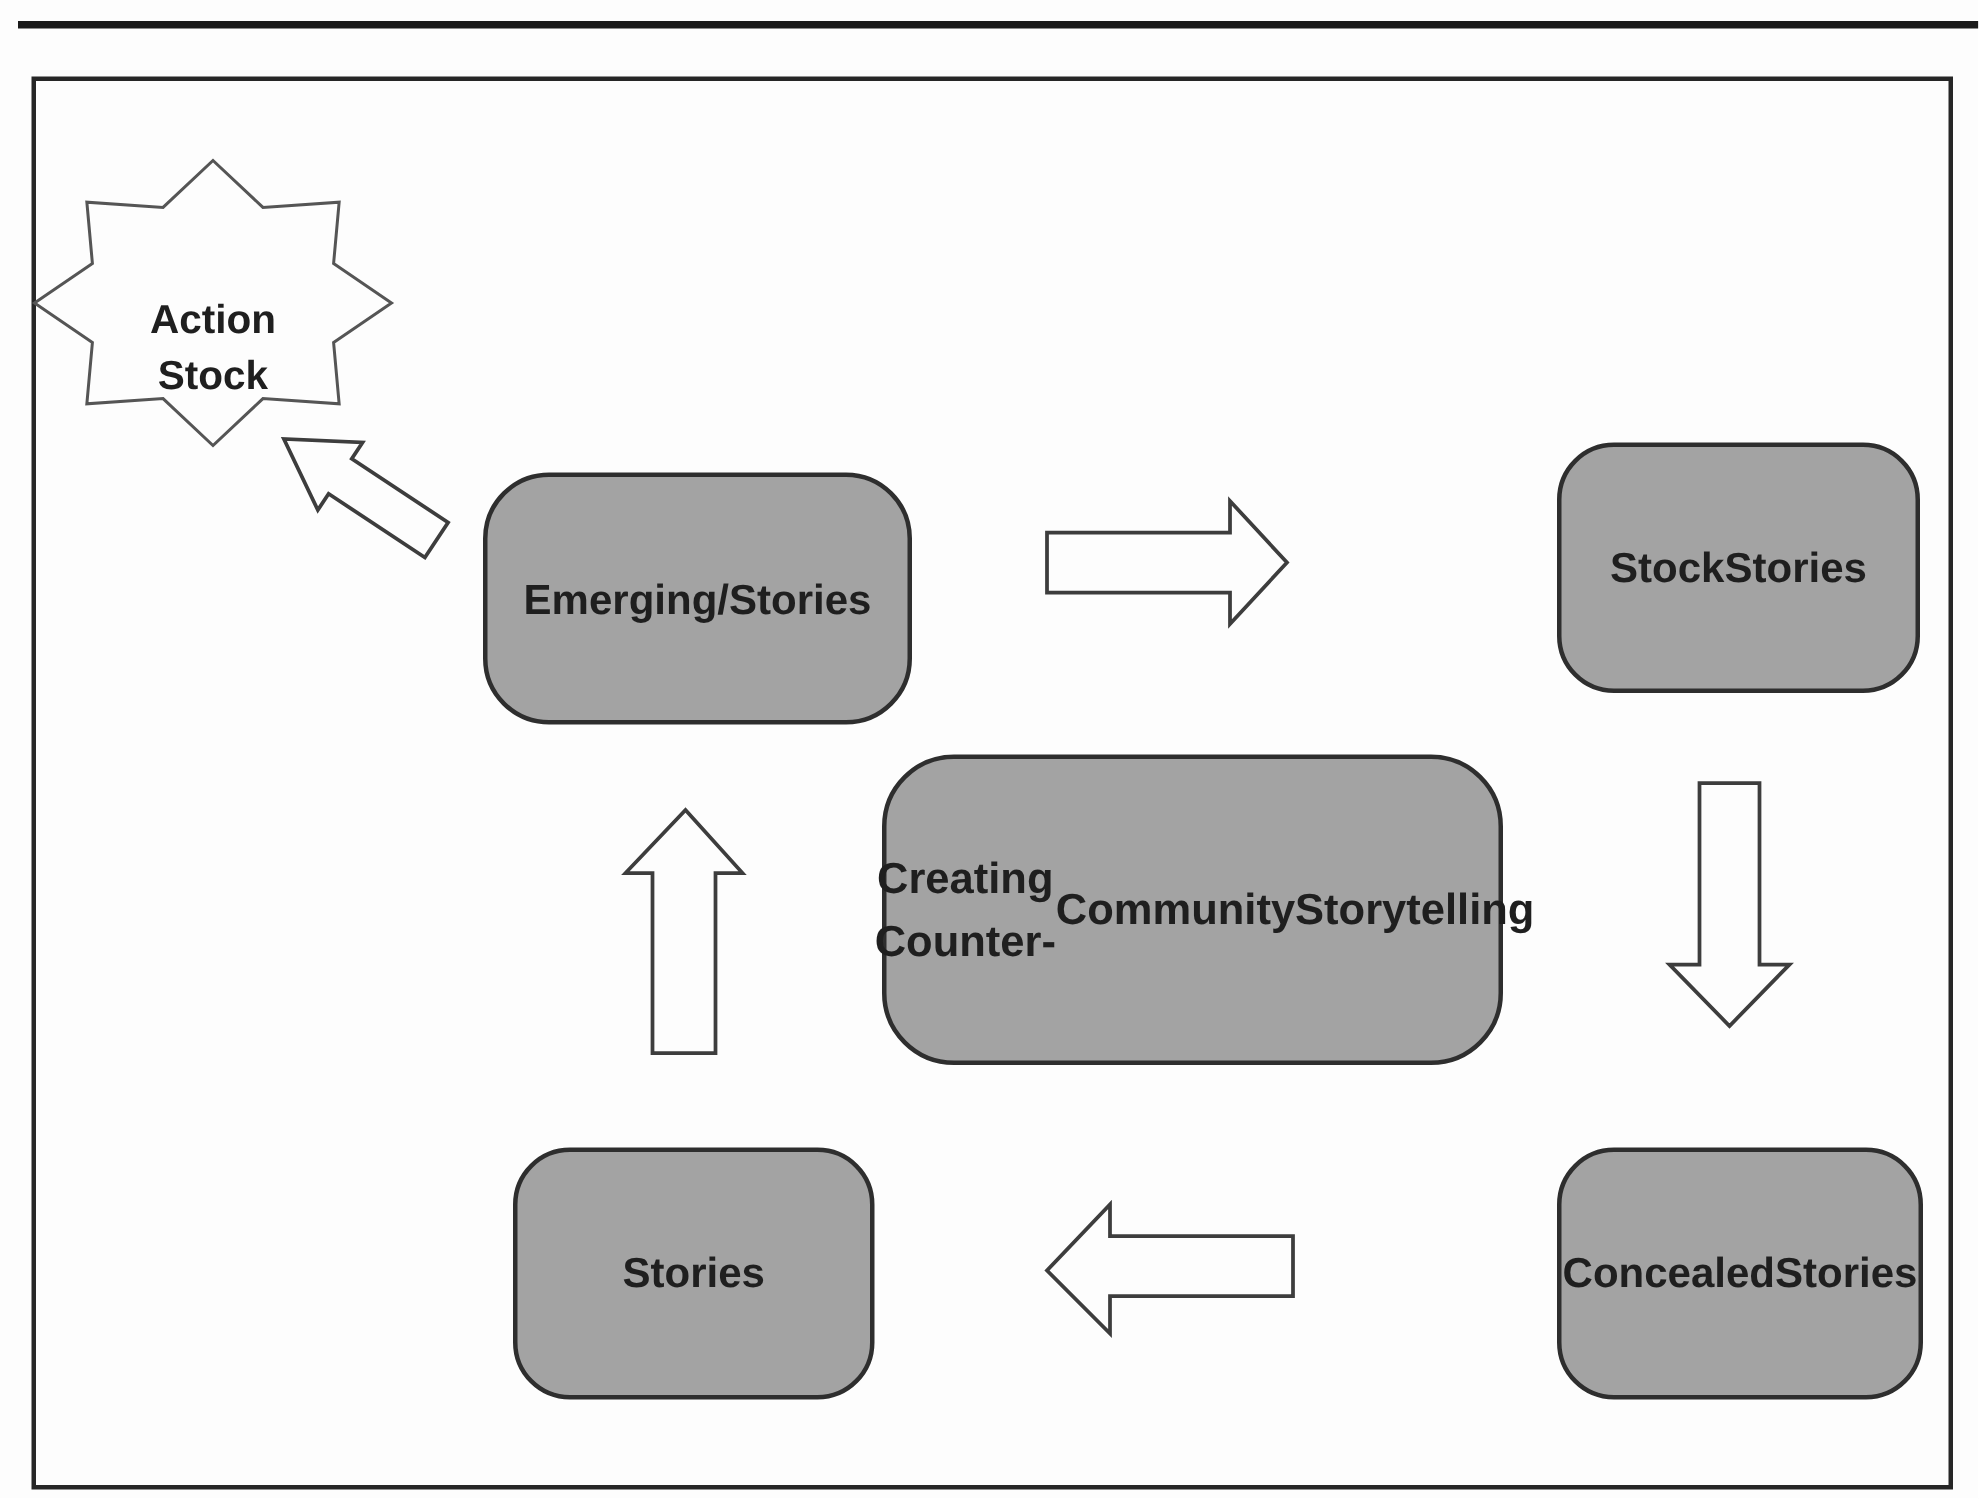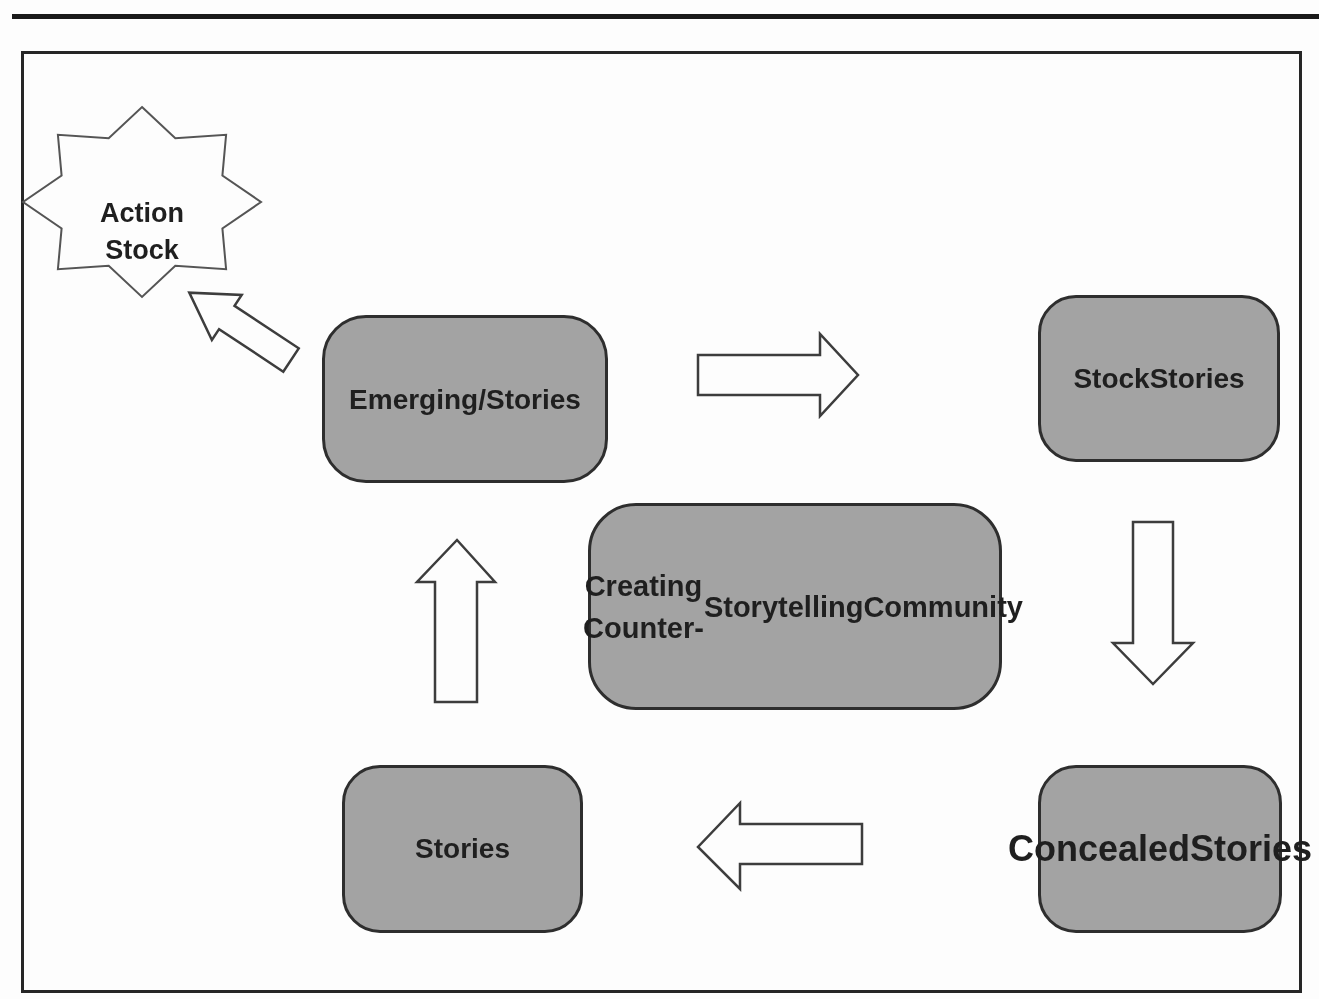--- a/index.html
+++ b/index.html
@@ -84,21 +84,21 @@
     font-size: 29px; line-height: 42px; padding-left: 16px;
   }
   .node-resistance {
     left: 342px; top: 765px; width: 241px; height: 168px;
     border-radius: 38px;
     font-size: 28px; line-height: 40px;
   }
   .node-concealed {
     left: 1038px; top: 765px; width: 244px; height: 168px;
     border-radius: 38px;
-    font-size: 36px; line-height: 40px;
+    font-size: 28px; line-height: 40px;
   }
   .star-svg {
     position: absolute;
     left: 18px;
     top: 102px;
     width: 248px;
     height: 200px;
   }
   .star-label {
     position: absolute;
@@ -157,22 +157,22 @@
     <span>Stories</span>
   </div>
 
   <div class="node node-stock">
     <span>Stock</span>
     <span>Stories</span>
   </div>
 
   <div class="node node-center">
     <span>Creating Counter-</span>
+    <span>Community</span>
     <span>Storytelling</span>
-    <span>Community</span>
   </div>
 
   <div class="node node-resistance">
     <span>Stories</span>
   </div>
 
   <div class="node node-concealed">
     <span>Concealed</span>
     <span>Stories</span>
   </div>

